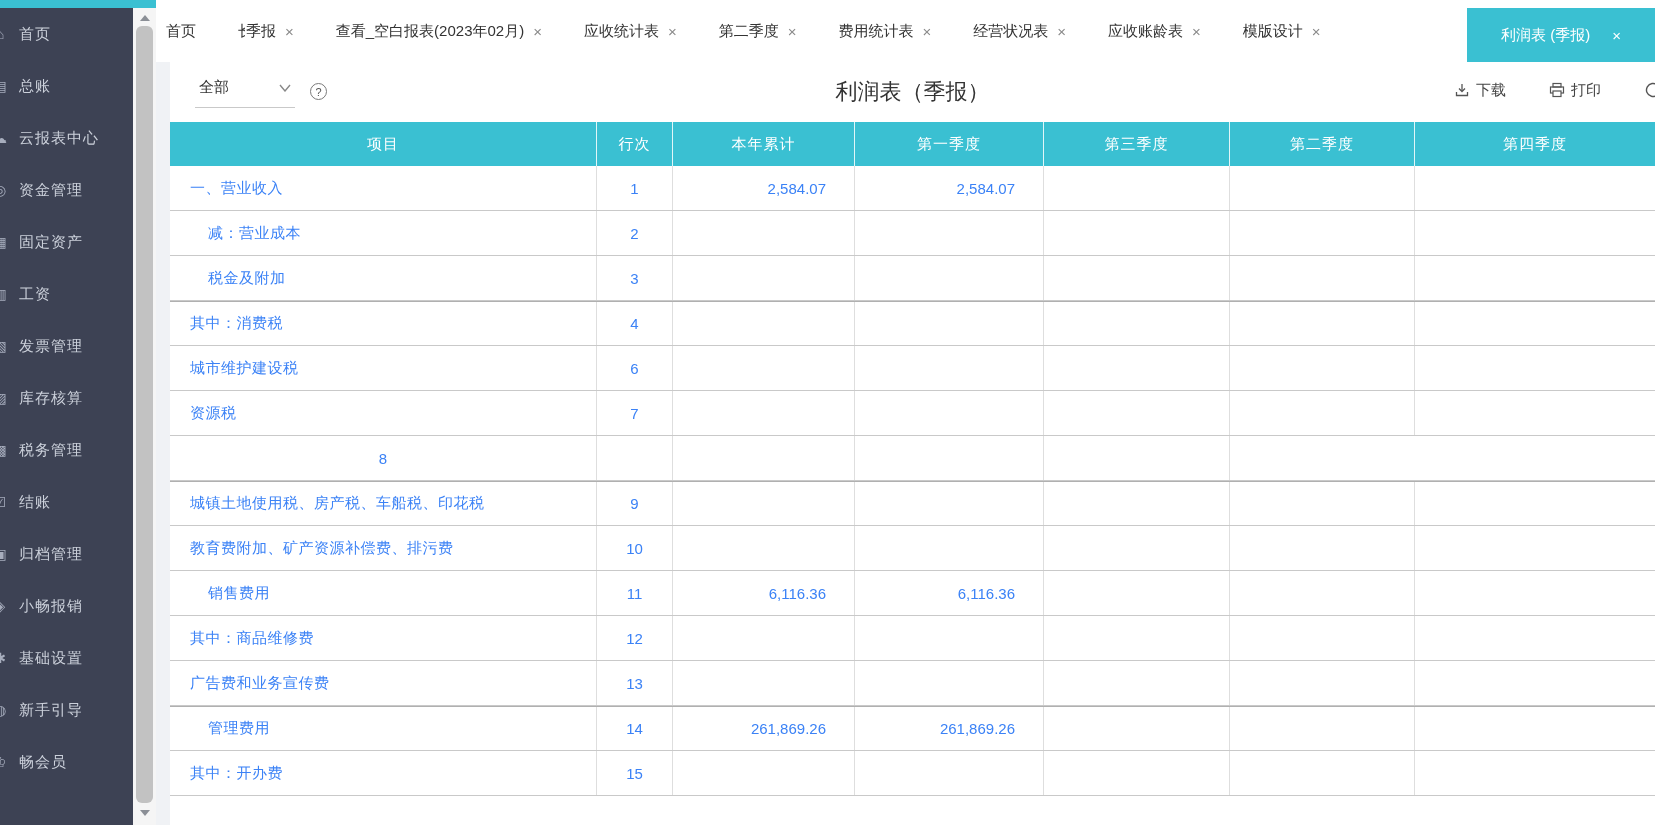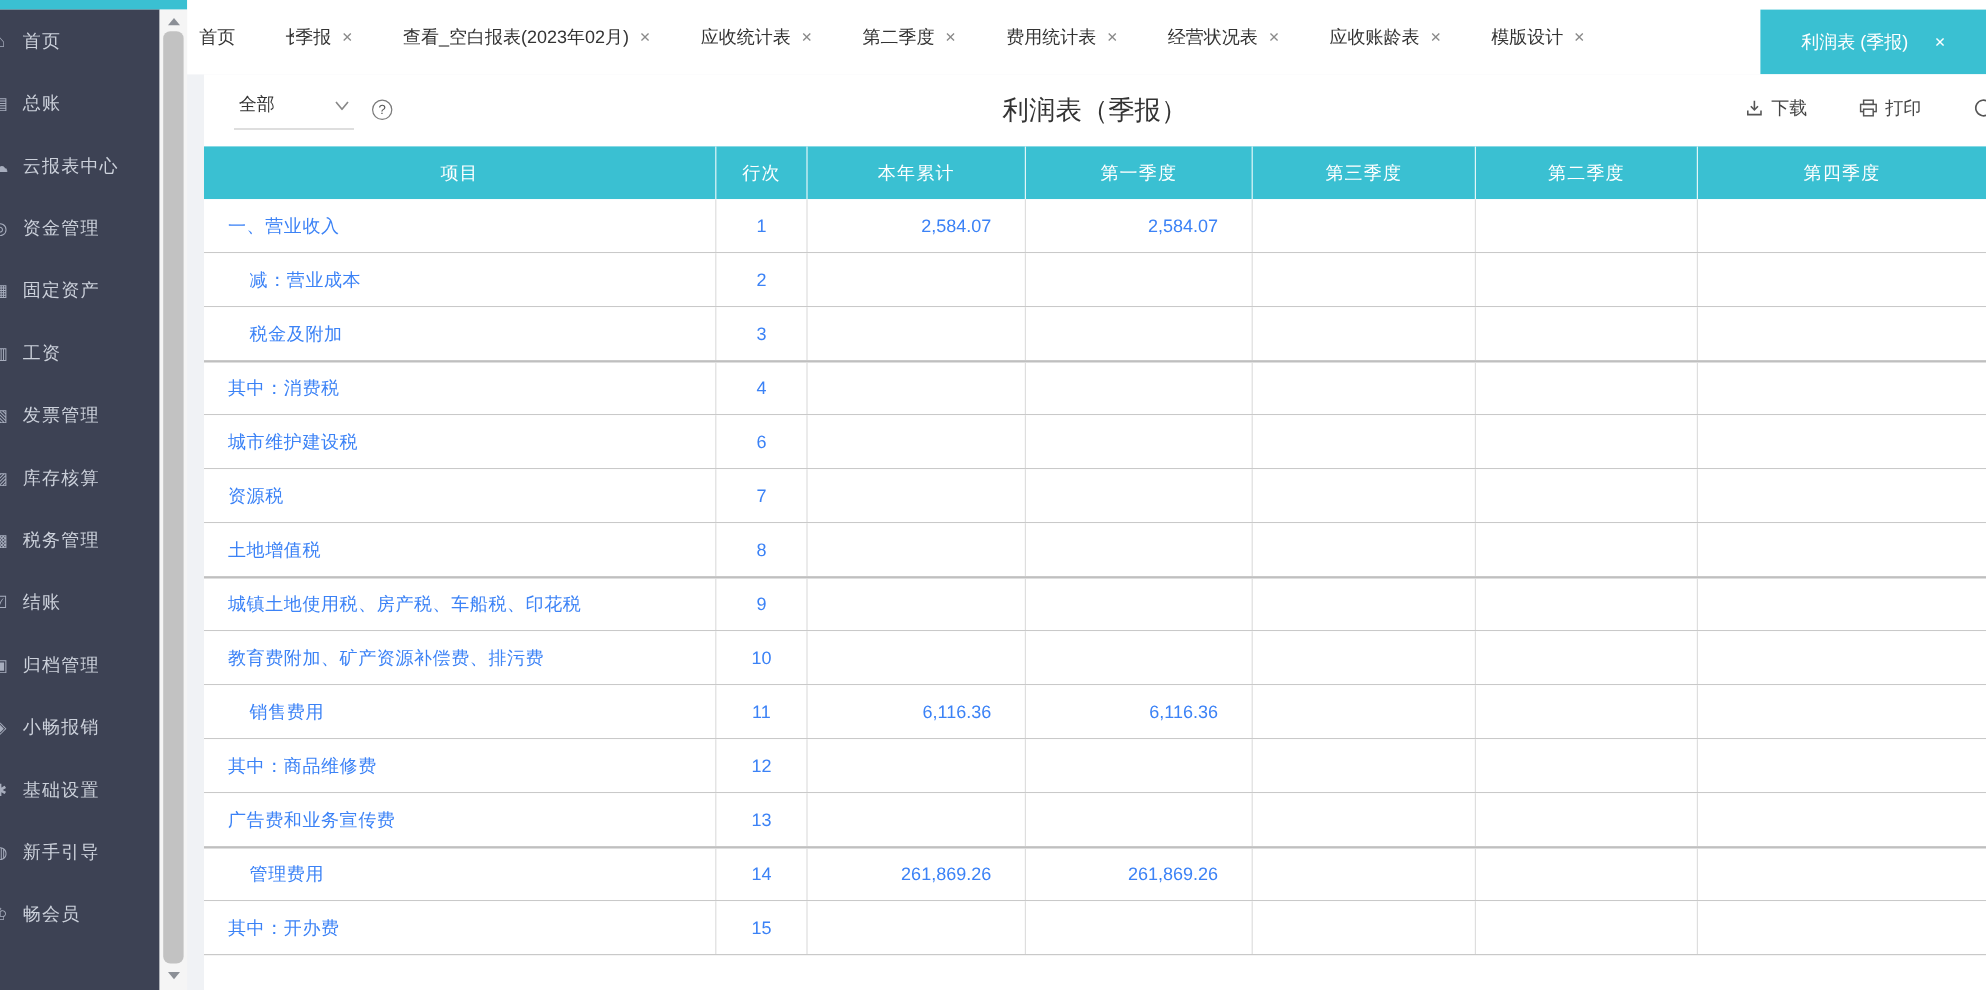--- a/index.html
+++ b/index.html
@@ -299,21 +299,20 @@
         <div class="grid-row trow indent-2">
           <div class="td td-item">资源税</div>
           <div class="td td-line">7</div>
           <div class="td td-num"></div>
           <div class="td td-num"></div>
           <div class="td td-num"></div>
           <div class="td td-num"></div>
           <div class="td td-num"></div>
         </div>
         <div class="grid-row trow indent-2">
-          <div class="td td-item">土地增值税</div>
           <div class="td td-line">8</div>
           <div class="td td-num"></div>
           <div class="td td-num"></div>
           <div class="td td-num"></div>
           <div class="td td-num"></div>
           <div class="td td-num"></div>
         </div>
         <div class="grid-row trow indent-2 thick-top">
           <div class="td td-item">城镇土地使用税、房产税、车船税、印花税</div>
           <div class="td td-line">9</div>

